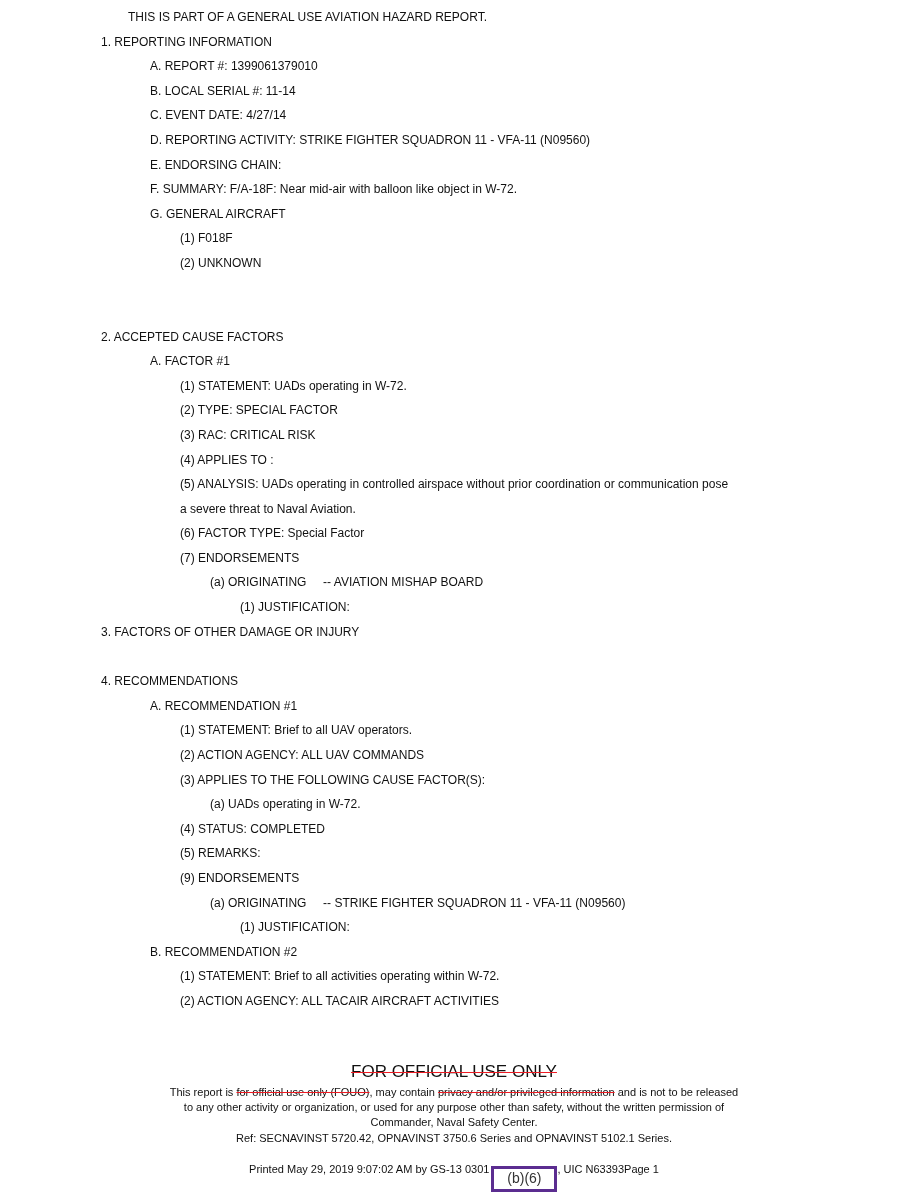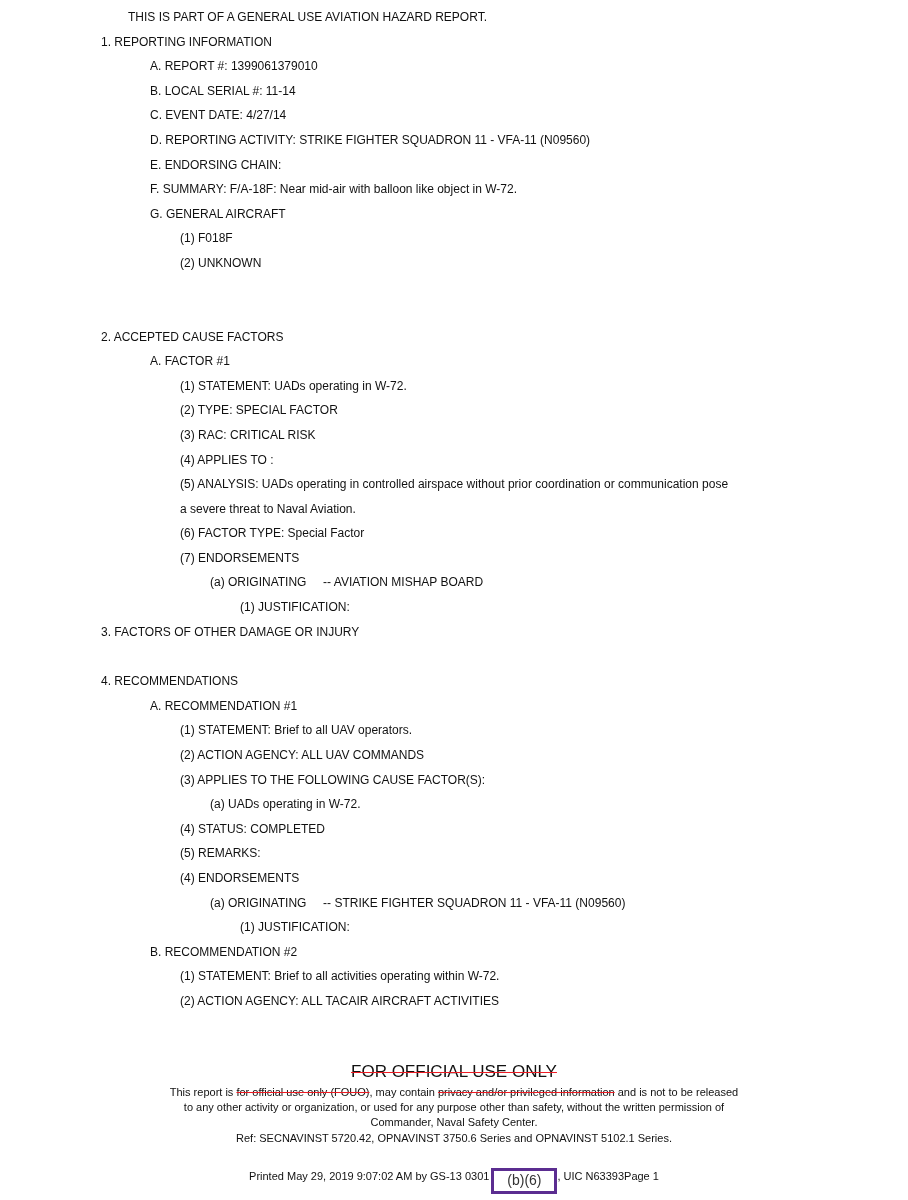--- a/index.html
+++ b/index.html
@@ -57,21 +57,20 @@
     white-space: pre-wrap;
   }
   .refline {
     white-space: pre-wrap;
   }
   .printed {
     margin-top: 16px;
     height: 30px;
     display: flex;
     justify-content: center;
-    align-items: center;
     white-space: pre;
   }
   .redaction {
     display: inline-flex;
     align-items: center;
     justify-content: center;
     border: 3px solid var(--redaction-purple, #5b2d90);
     min-width: 48px;
     height: 20px;
     padding: 0 6px;
@@ -115,21 +114,21 @@
       <div class="line ind-5">(1) JUSTIFICATION:</div>
       <div class="line ind-1">3. FACTORS OF OTHER DAMAGE OR INJURY</div>
       <div class="line ind-1 gap-1">4. RECOMMENDATIONS</div>
       <div class="line ind-2">A. RECOMMENDATION #1</div>
       <div class="line ind-3">(1) STATEMENT: Brief to all UAV operators.</div>
       <div class="line ind-3">(2) ACTION AGENCY: ALL UAV COMMANDS</div>
       <div class="line ind-3">(3) APPLIES TO THE FOLLOWING CAUSE FACTOR(S):</div>
       <div class="line ind-4">(a) UADs operating in W-72.</div>
       <div class="line ind-3">(4) STATUS: COMPLETED</div>
       <div class="line ind-3">(5) REMARKS:</div>
-      <div class="line ind-3">(4) ENDORSEMENTS</div>
+      <div class="line ind-3">(9) ENDORSEMENTS</div>
       <div class="line ind-4">(a) ORIGINATING     -- STRIKE FIGHTER SQUADRON 11 - VFA-11 (N09560)</div>
       <div class="line ind-5">(1) JUSTIFICATION:</div>
       <div class="line ind-2">B. RECOMMENDATION #2</div>
       <div class="line ind-3">(1) STATEMENT: Brief to all activities operating within W-72.</div>
       <div class="line ind-3">(2) ACTION AGENCY: ALL TACAIR AIRCRAFT ACTIVITIES</div>
     </div>
 
   <div class="footer">
     <div class="fouo">
       <span class="struck">FOR OFFICIAL USE ONLY</span>

